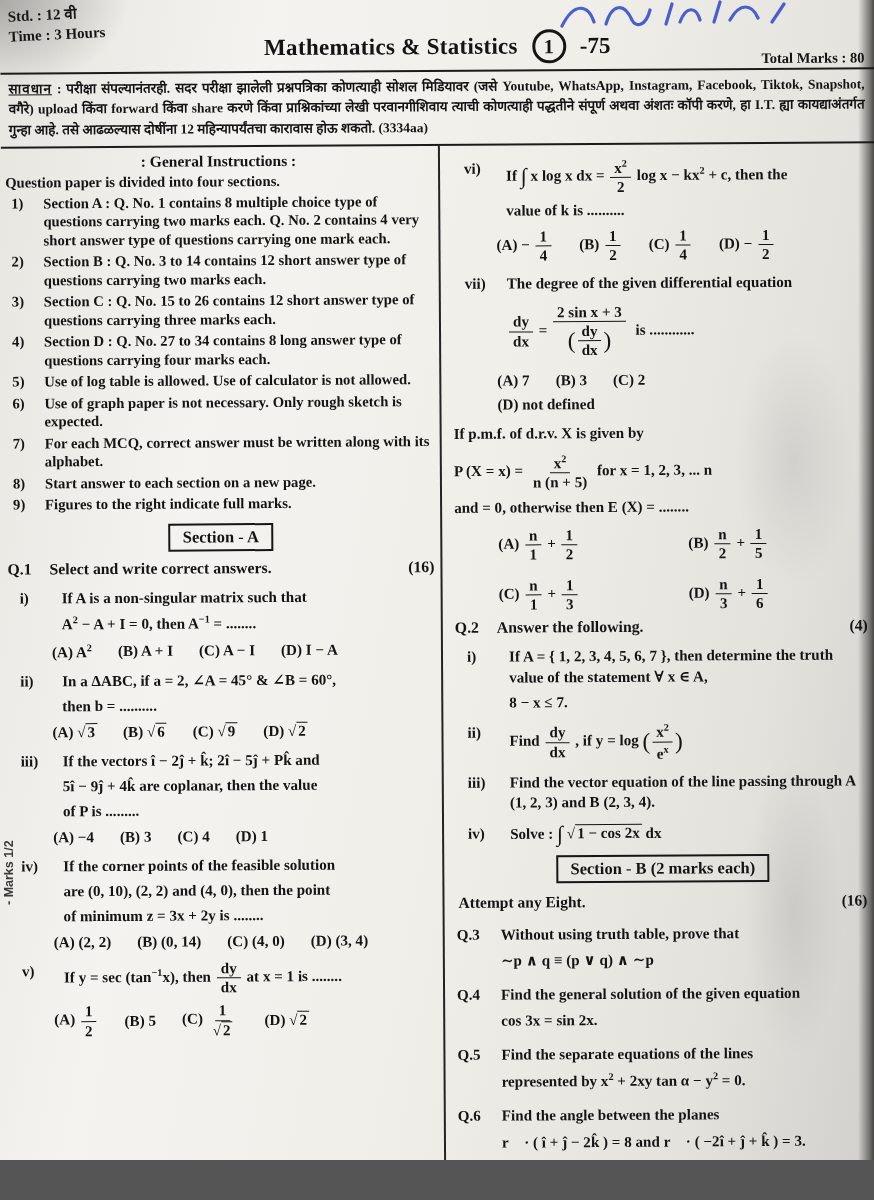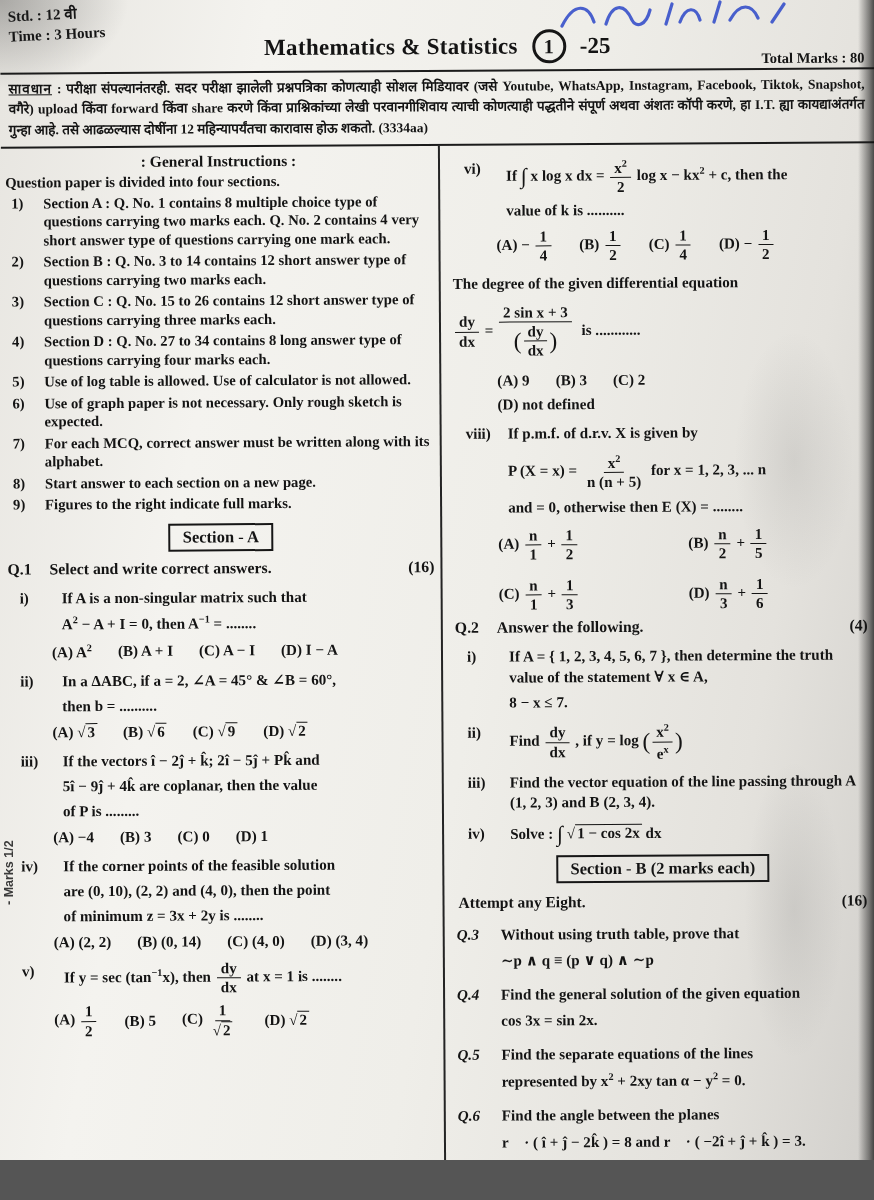--- a/index.html
+++ b/index.html
@@ -39,21 +39,21 @@
   .opts{display:flex;gap:26px;margin:7px 0 2px 44px;font-size:15.1px;align-items:center;flex-wrap:wrap;}
   .opts-grid{display:grid;grid-template-columns:190px 1fr;row-gap:14px;margin:10px 0 4px 44px;font-size:15.1px;align-items:center;}
   .fr{display:inline-flex;flex-direction:column;align-items:center;vertical-align:middle;line-height:1.08;margin:0 2px;text-align:center;}
   .fr .nu{display:block;padding:0 4px 1px;border-bottom:1.5px solid currentColor;}
   .fr .de{display:block;padding:1px 4px 0;}
   .ovl{border-top:1.5px solid currentColor;padding:0 2px;}
   .bigp{font-size:1.55em;font-weight:normal;vertical-align:middle;line-height:1;}
   .ig{font-size:1.45em;vertical-align:-0.12em;line-height:1;}
   sup{font-size:.68em;}
   .qb-row{display:flex;font-size:15.1px;line-height:1.4;margin:13px 0;}
-  .qb-label{flex:none;width:44px;font-style:italic;}
+  .qb-label{flex:none;width:44px;}
   .qb-text{flex:1;}
   .attempt-row{display:flex;font-size:15.5px;margin:10px 2px 2px;}
   .attempt-row .marks{margin-left:auto;}
   .side-text{position:absolute;left:2px;top:905px;transform:rotate(-90deg);transform-origin:0 0;font-size:12.5px;font-family:"Liberation Sans",sans-serif;color:#3a3a3a;white-space:nowrap;}
   .scribble{position:absolute;top:0;right:60px;width:260px;height:34px;pointer-events:none;}
   .shadow-right{position:absolute;top:0;right:0;width:16px;height:100%;background:linear-gradient(to right,rgba(25,25,25,0),rgba(25,25,25,.5) 70%,rgba(15,15,15,.72));pointer-events:none;}
   .corner-tl{position:absolute;left:0;top:0;width:130px;height:90px;background:radial-gradient(ellipse at 0 0,rgba(40,40,40,.32),transparent 70%);pointer-events:none;}
   .smudge{position:absolute;pointer-events:none;background:radial-gradient(ellipse,rgba(95,95,95,.14),transparent 70%);}
   .sm1{right:20px;top:330px;width:120px;height:260px;}
   .sm2{right:30px;top:760px;width:100px;height:300px;}
@@ -65,21 +65,21 @@
   <div class="paper-tilt">
 
     <header>
       <div class="std-time">
         <div>Std. : 12 वी</div>
         <div>Time : 3 Hours</div>
       </div>
       <div class="title-row">
         <span class="title">Mathematics &amp; Statistics</span>
         <span class="pcircle">1</span>
-        <span class="pcode">-25</span>
+        <span class="pcode">-75</span>
       </div>
       <div class="total-marks">Total Marks : 80</div>
     </header>
 
     <div class="warning">
       <span class="wlead">सावधान</span><span> : परीक्षा संपल्यानंतरही. सदर परीक्षा झालेली प्रश्नपत्रिका कोणत्याही सोशल मिडियावर (जसे Youtube, WhatsApp, Instagram, Facebook, Tiktok, Snapshot, वगैरे) upload किंवा forward किंवा share करणे किंवा प्राश्निकांच्या लेखी परवानगीशिवाय त्याची कोणत्याही पद्धतीने संपूर्ण अथवा अंशतः कॉपी करणे, हा I.T. ह्या कायद्याअंतर्गत गुन्हा आहे. तसे आढळल्यास दोषींना 12 महिन्यापर्यंतचा कारावास होऊ शकतो.</span>
       <span class="wcode">(3334aa)</span>
     </div>
 
     <div class="columns">
@@ -155,21 +155,21 @@
           <span class="opt">(D) √<span class="ovl">2</span></span>
         </div>
 
         <div class="qitem">
             <span class="inum">iii)</span>
             <span class="itext">If the vectors î − 2ĵ + k̂; 2î − 5ĵ + Pk̂ and <span class="mline">5î − 9ĵ + 4k̂ are coplanar, then the value</span><span class="mline">of P is .........</span></span>
           </div>
         <div class="opts">
           <span class="opt">(A) −4</span>
           <span class="opt">(B) 3</span>
-          <span class="opt">(C) 0</span>
+          <span class="opt">(C) 4</span>
           <span class="opt">(D) 1</span>
         </div>
 
         <div class="qitem">
             <span class="inum">iv)</span>
             <span class="itext">If the corner points of the feasible solution <span class="mline">are (0, 10), (2, 2) and (4, 0), then the point</span><span class="mline">of minimum z = 3x + 2y is ........</span></span>
           </div>
         <div class="opts">
           <span class="opt">(A) (2, 2)</span>
           <span class="opt">(B) (0, 14)</span>
@@ -220,42 +220,42 @@
                 <span class="nu">1</span>
                 <span class="de">4</span>
               </span></span>
           <span class="opt">(D) − <span class="fr">
                 <span class="nu">1</span>
                 <span class="de">2</span>
               </span></span>
         </div>
 
         <div class="qitem">
+            <span class="inum">vii)</span>
             <span class="itext">The degree of the given differential equation <span class="eqline"><span class="fr">
                   <span class="nu">dy</span>
                   <span class="de">dx</span>
                 </span> = <span class="fr">
                   <span class="nu">2 sin x + 3</span>
                   <span class="de"><span class="bigp">(</span><span class="fr">
                       <span class="nu">dy</span>
                       <span class="de">dx</span>
                     </span><span class="bigp">)</span></span>
                 </span> &nbsp;is ............</span></span>
           </div>
         <div class="opts">
-          <span class="opt">(A) 9</span>
+          <span class="opt">(A) 7</span>
           <span class="opt">(B) 3</span>
           <span class="opt">(C) 2</span>
         </div>
         <div class="opts">
           <span class="opt">(D) not defined</span>
         </div>
 
         <div class="qitem">
-            <span class="inum">viii)</span>
             <span class="itext">If p.m.f. of d.r.v. X is given by <span class="eqline">P (X = x) = <span class="fr">
                   <span class="nu">x<sup>2</sup></span>
                   <span class="de">n (n + 5)</span>
                 </span> for x = 1, 2, 3, ... n</span><span class="mline">and = 0, otherwise then E (X) = ........</span></span>
           </div>
         <div class="opts-grid">
           <span class="opt">(A) <span class="fr">
                 <span class="nu">n</span>
                 <span class="de">1</span>
               </span> + <span class="fr">

